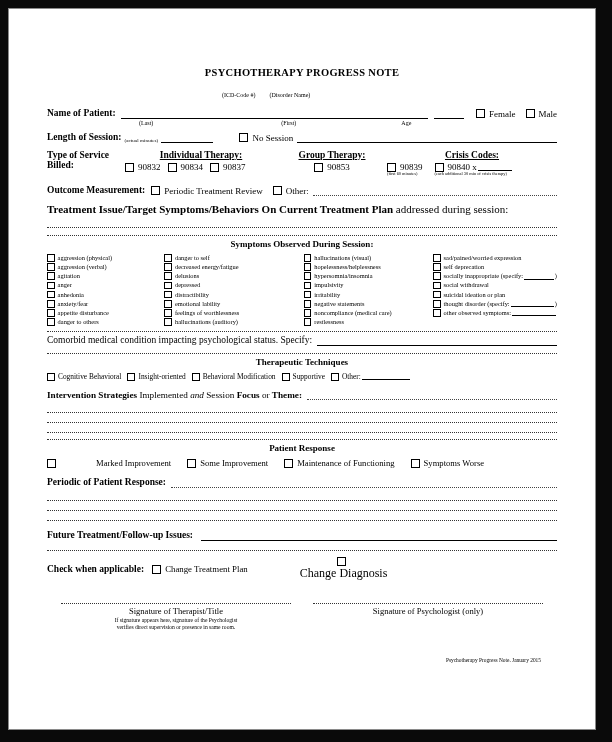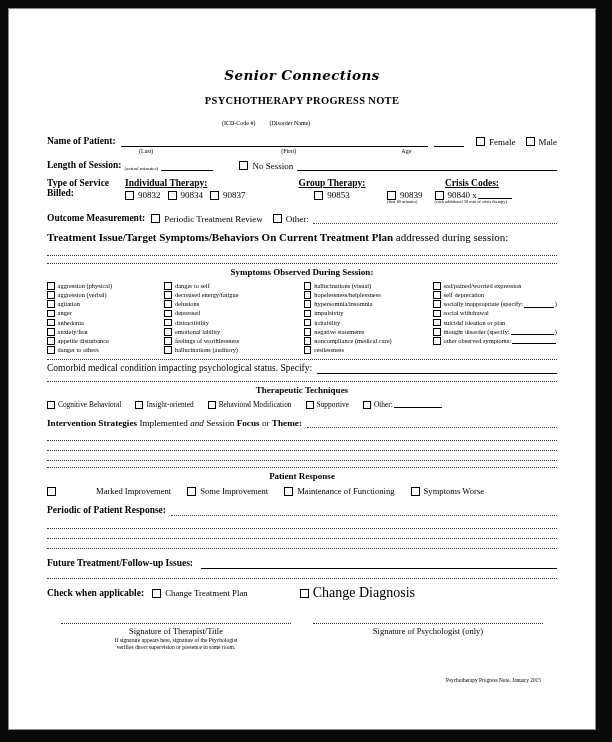--- a/index.html
+++ b/index.html
@@ -83,21 +83,20 @@
   .signote{font-size:5.6px;line-height:1.25;margin-top:1px;}
 
   .footer{text-align:right;font-size:5.4px;margin-top:26px;padding-right:16px;}
 </style>
 </head>
 <body>
 
 <div class="frame">
 <div class="page">
 
-  <div class="logo">Senior Connections</div>
   <div class="doctitle">PSYCHOTHERAPY PROGRESS NOTE</div>
 
   <div class="cap-row" style="padding-left:175px;">
     <span>(ICD-Code #)</span>
     <span style="width:14px;"></span>
     <span>(Disorder Name)</span>
   </div>
 
   <div class="row" style="margin-top:10px;">
     <span class="lbl">Name of Patient:</span>
@@ -139,21 +138,21 @@
     <span style="width:4px;"></span>
     <span class="ul"></span>
   </div>
 
   <div style="display:flex;margin-top:7px;">
     <div style="width:78px;flex:none;">
       <div class="lbl">Type of Service</div>
       <div class="lbl">Billed:</div>
     </div>
     <div style="width:152px;flex:none;">
-      <div class="lbl" style="text-decoration:underline;text-align:left;">Individual Therapy:</div>
+      <div class="lbl" style="text-decoration:underline;text-align:center;">Individual Therapy:</div>
       <div style="display:flex;gap:7px;margin-top:2px;">
         <span class="ci">
           <span class="ckbox"></span>
           <span>90832</span>
         </span>
         <span class="ci">
           <span class="ckbox"></span>
           <span>90834</span>
         </span>
         <span class="ci">
@@ -363,21 +362,21 @@
 
   <div class="row" style="margin-top:2px;">
     <span style="font-size:9.5px;white-space:nowrap;">Comorbid medical condition impacting psychological status.  Specify:</span>
     <span style="width:5px;"></span>
     <span class="ul"></span>
   </div>
 
   <div class="hr" style="margin-top:7px;"></div>
 
   <div class="ctr">Therapeutic Techniques</div>
-  <div style="display:flex;align-items:center;gap:14px;font-size:7.4px;margin-top:2px;">
+  <div style="display:flex;align-items:center;gap:6px;font-size:7.4px;margin-top:2px;">
     <span class="ci" style="font-size:7.4px;">
       <span class="ckbox sm"></span>
       <span>Cognitive Behavioral</span>
     </span>
     <span class="ci" style="font-size:7.4px;">
       <span class="ckbox sm"></span>
       <span>Insight-oriented</span>
     </span>
     <span class="ci" style="font-size:7.4px;">
       <span class="ckbox sm"></span>
@@ -449,21 +448,21 @@
   <div class="hr" style="margin-top:9px;"></div>
 
   <div style="display:flex;align-items:center;margin-top:6px;">
     <span class="lbl">Check when applicable:</span>
     <span style="width:8px;"></span>
     <span class="ci" style="font-size:8.8px;">
       <span class="ckbox"></span>
       <span>Change Treatment Plan</span>
     </span>
     <span style="width:52px;"></span>
-    <span class="ci" style="font-size:14px;">
+    <span class="ci" style="font-size:12px;flex-direction:column;">
       <span class="ckbox"></span>
       <span>Change Diagnosis</span>
     </span>
   </div>
 
   <div class="sigwrap">
     <div class="sig">
       <div class="sigline"></div>
       <div class="signame">Signature of Therapist/Title</div>
       <div class="signote">If signature appears here, signature of the Psychologist</div>

